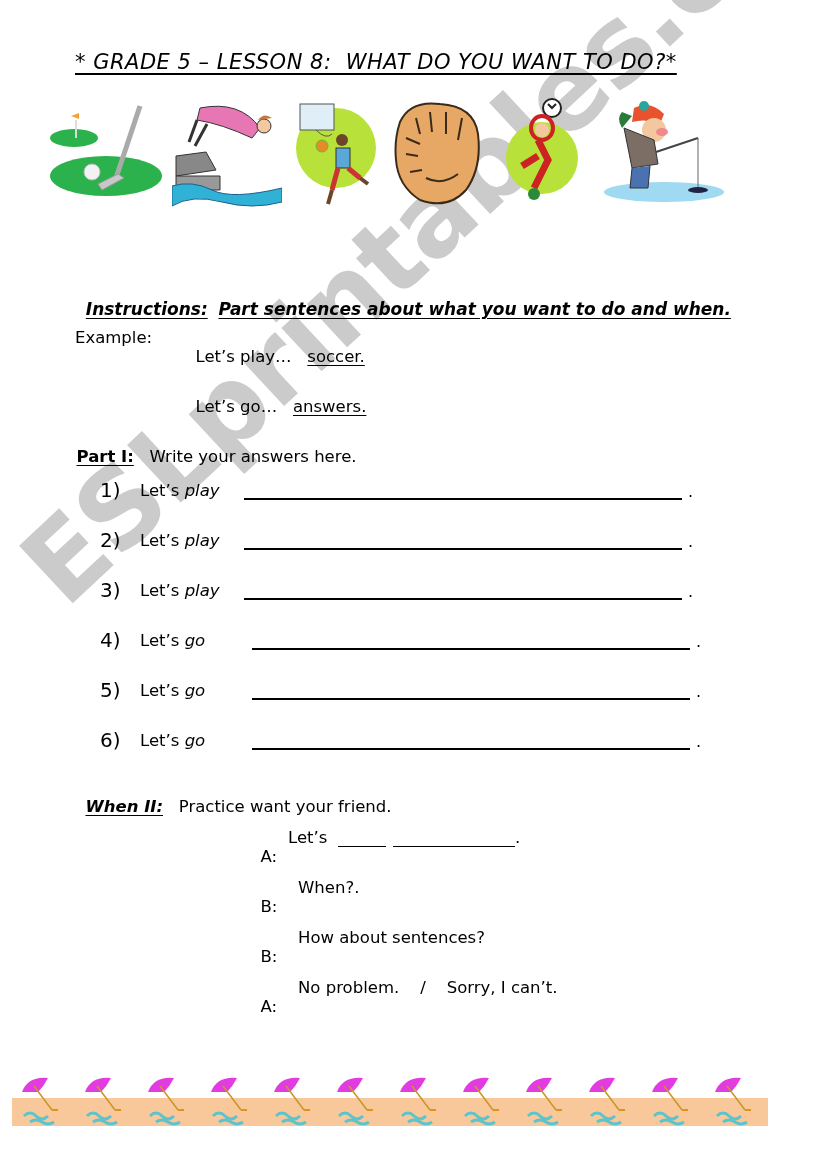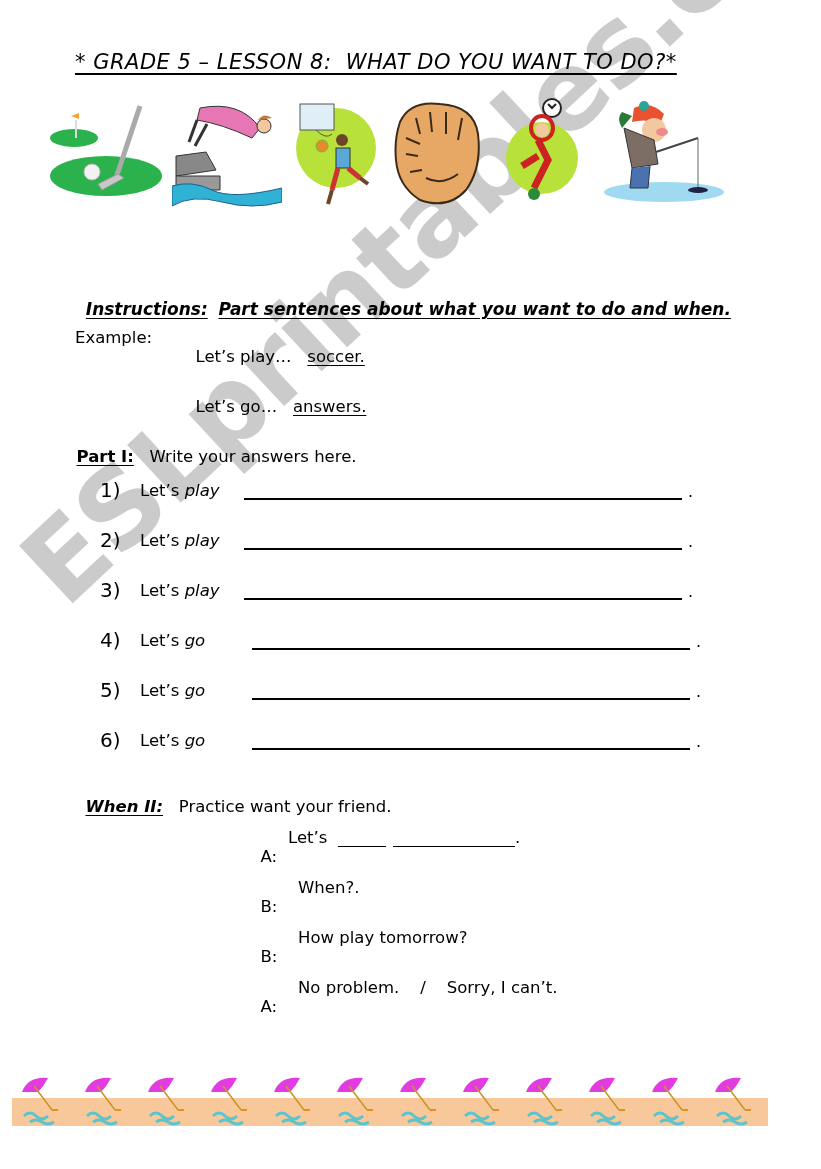--- a/index.html
+++ b/index.html
@@ -154,21 +154,21 @@
   <div class="abs blank" style="left:88px;top:18px;width:48px;border-bottom-width:1.5px"></div>
   <div class="abs blank" style="left:143px;top:18px;width:122px;border-bottom-width:1.5px"></div>
   <span class="abs" style="left:265px;top:0">.</span>
 </div>
 <div class="abs body-text layer" style="left:250px;top:878px">
   <span>B:</span>
   <span class="abs" style="left:48px;top:0">When?.</span>
 </div>
 <div class="abs body-text layer" style="left:250px;top:928px">
   <span>B:</span>
-  <span class="abs" style="left:48px;top:0">How play tomorrow?</span>
+  <span class="abs" style="left:48px;top:0">How about sentences?</span>
 </div>
 <div class="abs body-text layer" style="left:250px;top:978px">
   <span>A:</span>
   <span class="abs" style="left:48px;top:0">No problem.    /    Sorry, I can’t.</span>
 </div>
 
 <div class="abs border-strip layer">
   <svg width="757" height="56" viewBox="0 0 757 56">
     <defs>
       <g id="tile">

